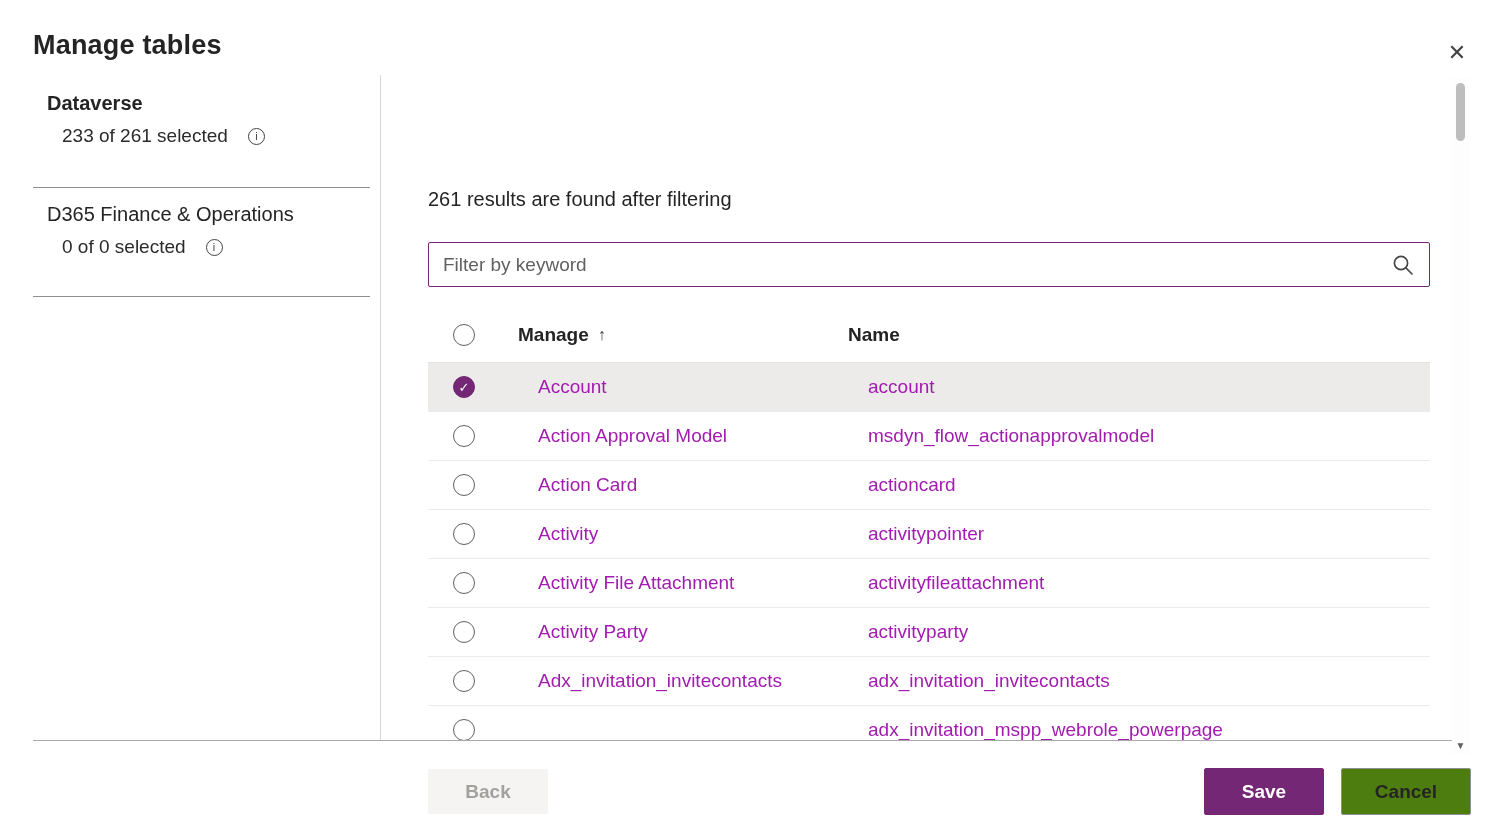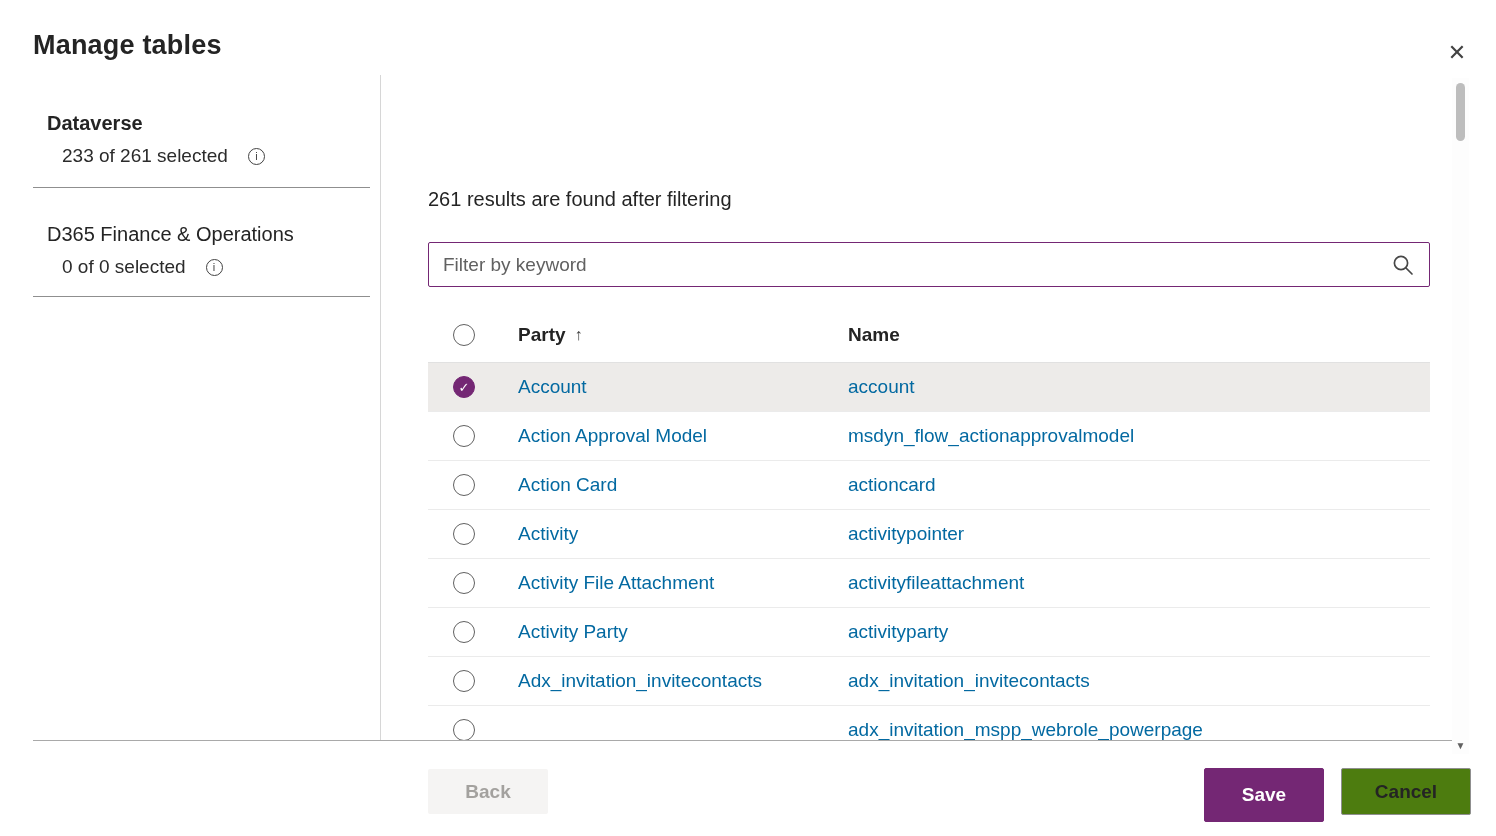--- a/index.html
+++ b/index.html
@@ -10,21 +10,21 @@
   
   .dlg-title { position:absolute; left:33px; top:30px; font-size:27px; font-weight:700; letter-spacing:.2px; }
   .close-btn { position:absolute; left:1440px; top:36px; width:34px; height:34px; border:none; background:transparent;
     font-size:22px; color:#424242; cursor:pointer; line-height:34px; text-align:center; font-weight:400; }
 
   
   .v-divider { position:absolute; left:380px; top:75px; width:1px; height:665px; background:#d6d6d6; }
   .src { position:absolute; left:33px; width:337px; cursor:pointer; }
   .src-1 { top:92px; height:96px; border-bottom:1px solid #8f8f8f; }
   .src-2 { top:203px; height:94px; border-bottom:1px solid #8f8f8f; }
-  .src-name { margin:20px 0 10px 14px; font-size:20px; }
+  .src-name { margin:0 0 10px 14px; font-size:20px; }
   .src-1 .src-name { font-weight:700; }
   .src-sel { margin-left:29px; font-size:19px; color:#2b2b2b; display:flex; align-items:center; gap:20px; }
   .info-icon { display:inline-flex; width:17px; height:17px; border:1px solid #424242; border-radius:50%;
     align-items:center; justify-content:center; font-size:11px; color:#424242; flex:0 0 auto; cursor:pointer; }
 
   
   .results-text { position:absolute; left:428px; top:143px; font-size:20px;margin-top:45px; }
   .filter-box { position:absolute; left:428px; top:197px; width:1002px; height:45px;
     border:1px solid #742774; border-radius:2px; background:#fff;margin-top:45px; }
   .filter-box input { width:100%; height:100%; border:none; outline:none; padding:0 48px 0 14px;
@@ -34,36 +34,36 @@
 
   .thead { position:absolute; left:428px; top:307px; width:1002px; height:56px; border-bottom:1px solid #e1e1e1; }
   .th-label { position:absolute; top:50%; transform:translateY(-50%); font-size:19px; font-weight:700; color:#242424; cursor:pointer; }
   .th-table { left:90px; display:flex; align-items:center; gap:9px; }
   .th-name { left:420px;text-align:right; }
   .sort-arrow { font-size:16px; font-weight:400; color:#424242; }
 
   .tbody { position:absolute; left:428px; top:363px; width:1002px; height:377px; overflow:hidden; }
   .row { position:relative; height:49px; border-bottom:1px solid #ebebeb; cursor:pointer; background:#fff; }
   .row.selected { background:#edebe9; }
-  .cell { position:absolute; top:50%; transform:translateY(-50%); font-size:19px; color:#0369a1; white-space:nowrap; }
+  .cell { position:absolute; top:50%; transform:translateY(-50%); font-size:19px; color:#a21caf; white-space:nowrap;margin-left:20px; }
   .c1 { left:90px; }
   .c2 { left:420px; }
 
   .radio { position:absolute; left:25px; top:50%; transform:translateY(-50%); width:22px; height:22px;
     border:1px solid #616161; border-radius:50%; background:#fff; display:flex; align-items:center; justify-content:center; cursor:pointer; }
   .thead .radio { top:28px; }
   .row.selected .radio { background:#742774; border-color:#742774; }
   .check { display:none; color:#fff; font-size:13px; font-weight:700; line-height:1; }
   .row.selected .check { display:block; }
 
   
   .bottom-line { position:absolute; left:33px; top:740px; width:1433px; height:1px; background:#a9a9a9; }
   .btn { position:absolute; font-size:19px; font-weight:600; font-family:inherit; border-radius:2px; cursor:pointer; }
   .btn-back { left:428px; top:769px; width:120px; height:45px; background:#f5f4f3; border:none; color:#a3a19e; }
-  .btn-save { left:1204px; top:768px; width:120px; height:54px; background:#742774; border:1px solid #742774; color:#fff; }
+  .btn-save { left:1204px; top:768px; width:120px; height:47px; background:#742774; border:1px solid #742774; color:#fff; }
   .btn-cancel { left:1341px; top:768px; width:130px; height:47px; background:#4d7c0f; border:1px solid #8f8f8f; color:#242424; }
 
   
   .scrollbar { position:absolute; left:1452px; top:78px; width:17px; height:676px; background:#fdfdfd; cursor:default; }
   .sb-thumb { position:absolute; left:4px; top:5px; width:9px; height:58px; background:#bdbdbd; border-radius:5px; cursor:pointer; }
   .sb-down { position:absolute; left:0; bottom:0; width:17px; height:16px; text-align:center; font-size:10px; color:#616161; line-height:16px; cursor:pointer; }
 </style>
 </head>
 <body>
 
@@ -102,21 +102,21 @@
     <input type="text" placeholder="Filter by keyword" style="">
     <svg class="search-icon" viewBox="0 0 24 24">
       <circle cx="10" cy="10" r="6.6" fill="none" stroke="#474747" stroke-width="1.7"></circle>
       <line x1="15" y1="15" x2="21" y2="21" stroke="#474747" stroke-width="1.7" stroke-linecap="round"></line>
     </svg>
   </div>
 
   <div class="thead">
     <span class="radio"></span>
     <span class="th-label th-table">
-      <span>Party</span>
+      <span>Manage</span>
       <span class="sort-arrow">↑</span>
     </span>
     <span class="th-label th-name">
       <span>Name</span>
     </span>
   </div>
 
   <div class="tbody">
 
     <div class="row selected">

